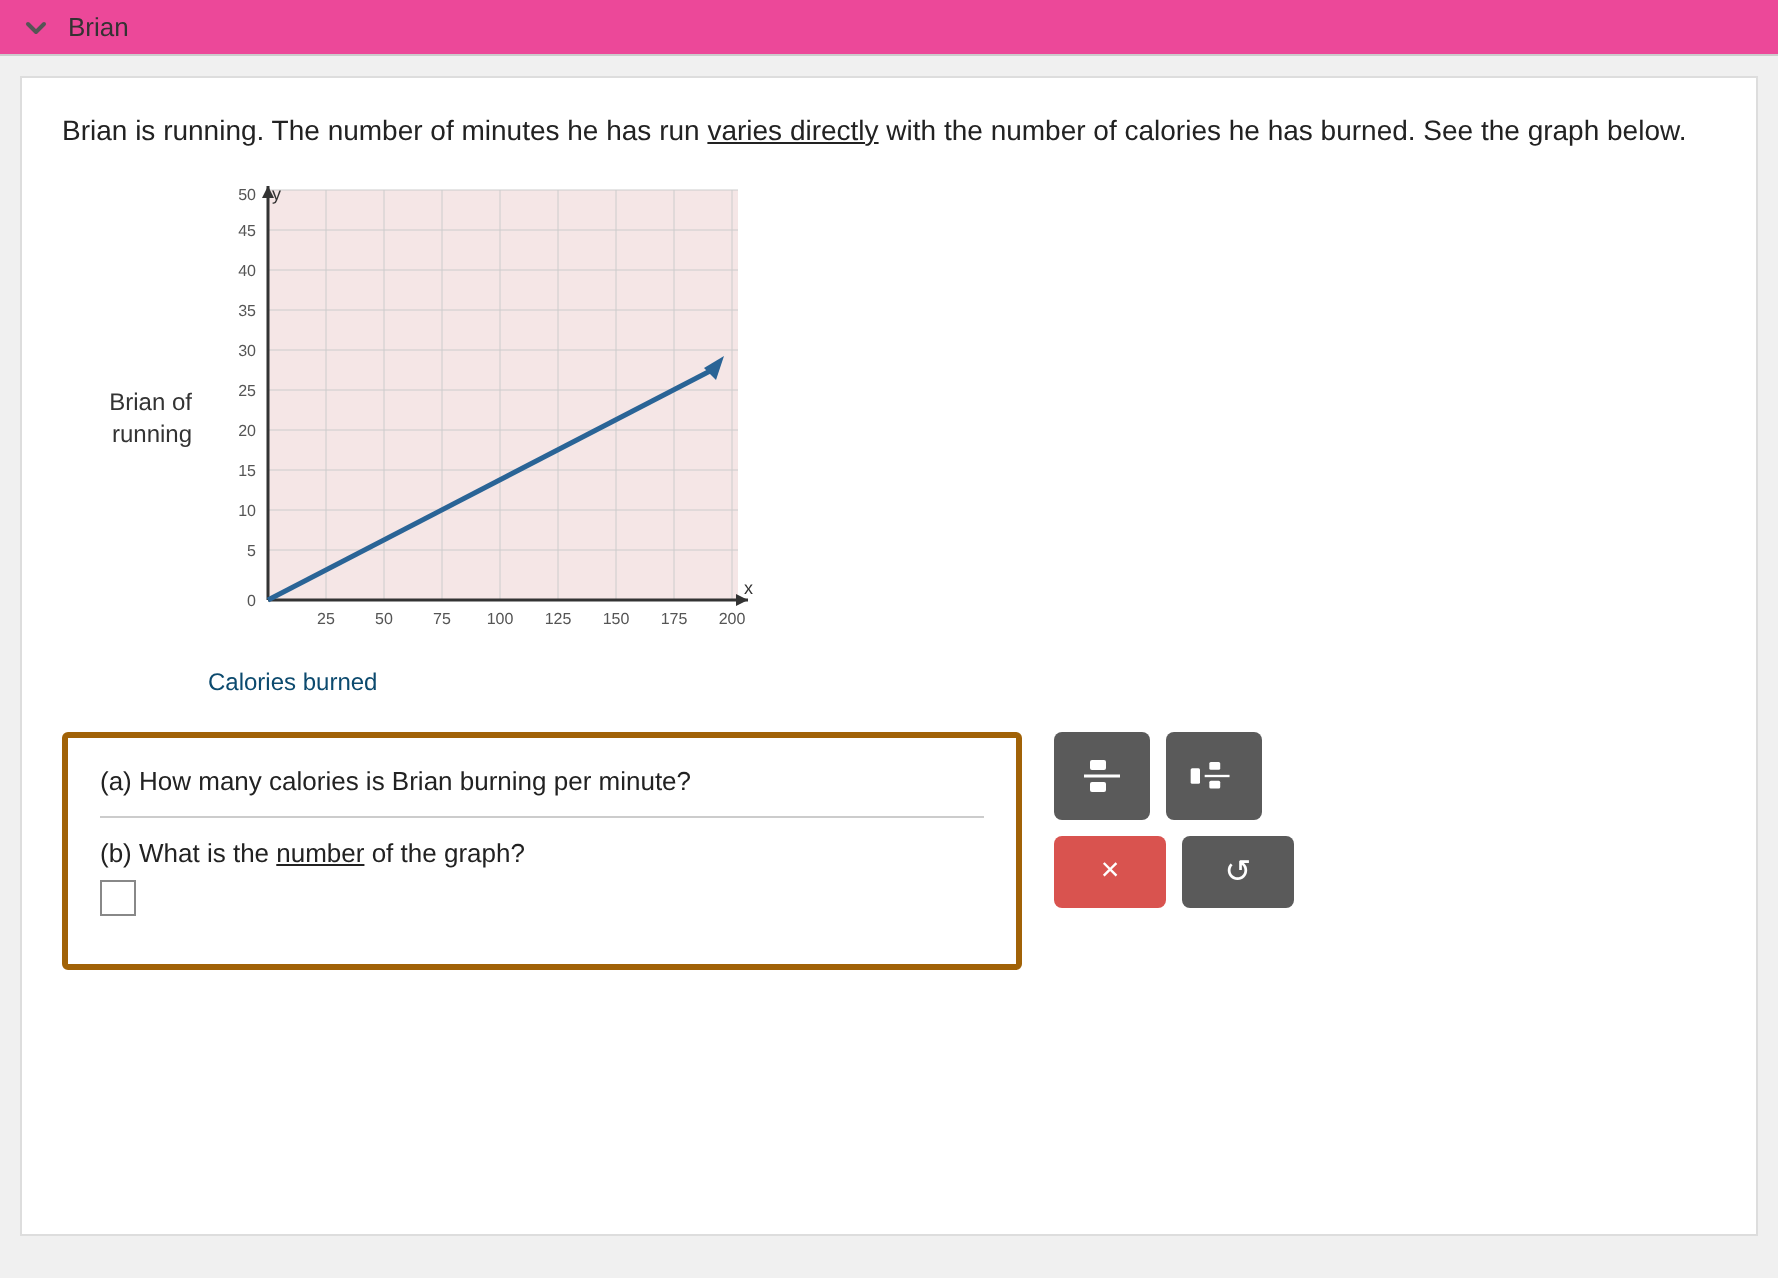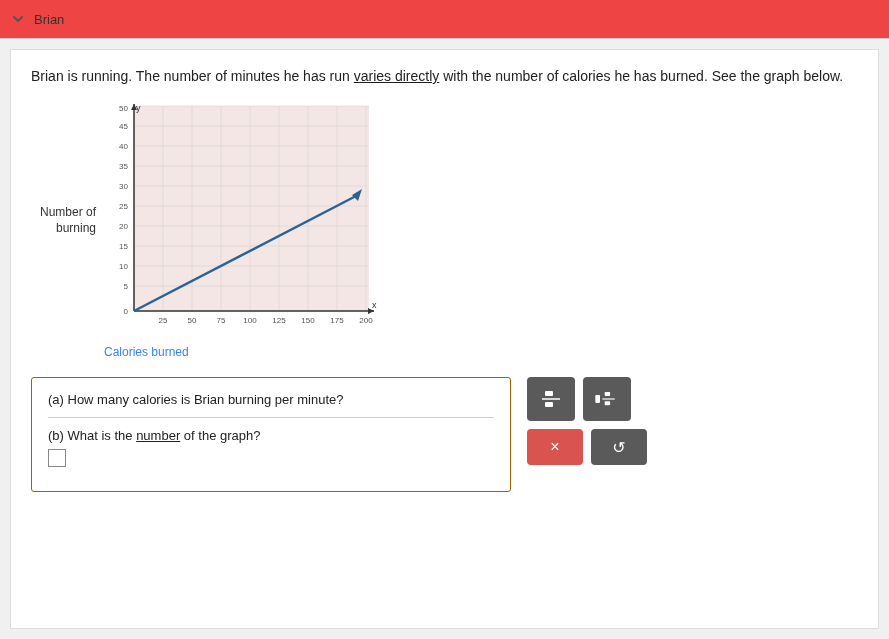--- a/index.html
+++ b/index.html
@@ -6,22 +6,22 @@
     body {
       font-family: Arial, sans-serif;
       background: #f0f0f0;
       width: 889px;
       min-height: 639px;
       position: relative;
       overflow: hidden;
     }
 
     .top-bar {
-      background: #ef4444;
-      height: 39px;
+      background: #ec4899;
+      height: 28px;
       display: flex;
       align-items: center;
       padding: 0 10px;
       border-bottom: 1px solid #ccc;
     }
     .chevron-down {
       width: 16px;
       height: 16px;
       display: inline-block;
       margin-right: 8px;
@@ -78,35 +78,35 @@
     }
 
     
     .graph-svg {
       width: 280px;
       height: 240px;
     }
 
     .x-axis-label {
       font-size: 12px;
-      color: #3b82f6;
+      color: #0c4a6e;
       text-align: center;
       margin-left: 73px;
       margin-top: 4px;
     }
 
     .questions-area {
       display: flex;
       align-items: flex-start;
       gap: 16px;
       margin-top: 10px;
     }
 
     .questions-box {
-      border: 1px solid #a16207;
+      border: 3px solid #a16207;
       border-radius: 3px;
       padding: 14px 16px;
       width: 480px;
       background: #fff;
     }
 
     .question-row {
       margin-bottom: 10px;
     }
     .question-label {
@@ -227,22 +227,22 @@
 
 <div class="main-content">
 
   <div class="problem-text">
     <span>Brian is running. The number of minutes he has run </span><u>varies directly</u><span> with the number of calories he has burned. See the graph below.</span>
   </div>
 
   <div class="graph-area">
     <div class="graph-with-label">
       <div class="y-axis-label">
-        <span>Number of</span><br>
-        <span>burning</span>
+        <span>Brian of</span><br>
+        <span>running</span>
       </div>
       <div class="graph-container">
         <svg class="graph-svg" viewBox="0 0 280 240" xmlns="http://www.w3.org/2000/svg">
 
           <rect x="30" y="5" width="235" height="205" fill="#f5e6e6"></rect>
 
           <line x1="30" y1="5" x2="30" y2="210" stroke="#ccc" stroke-width="0.5"></line>
           <line x1="59" y1="5" x2="59" y2="210" stroke="#ccc" stroke-width="0.5"></line>
           <line x1="88" y1="5" x2="88" y2="210" stroke="#ccc" stroke-width="0.5"></line>
           <line x1="117" y1="5" x2="117" y2="210" stroke="#ccc" stroke-width="0.5"></line>

